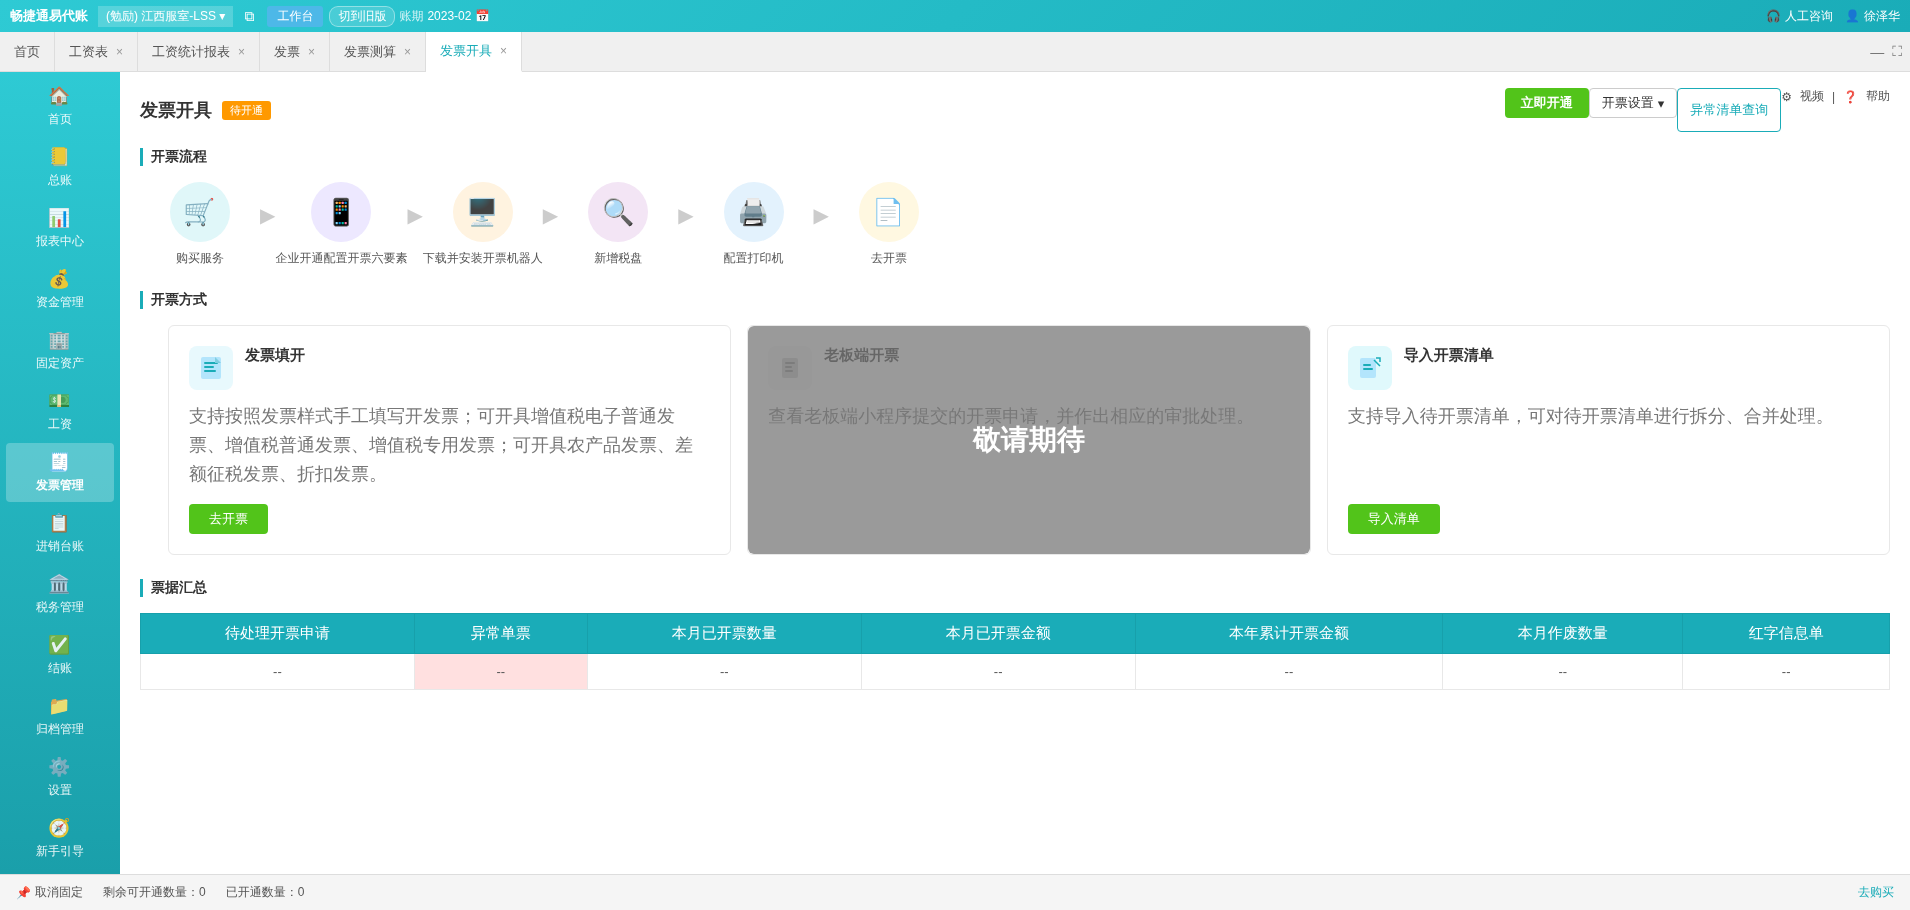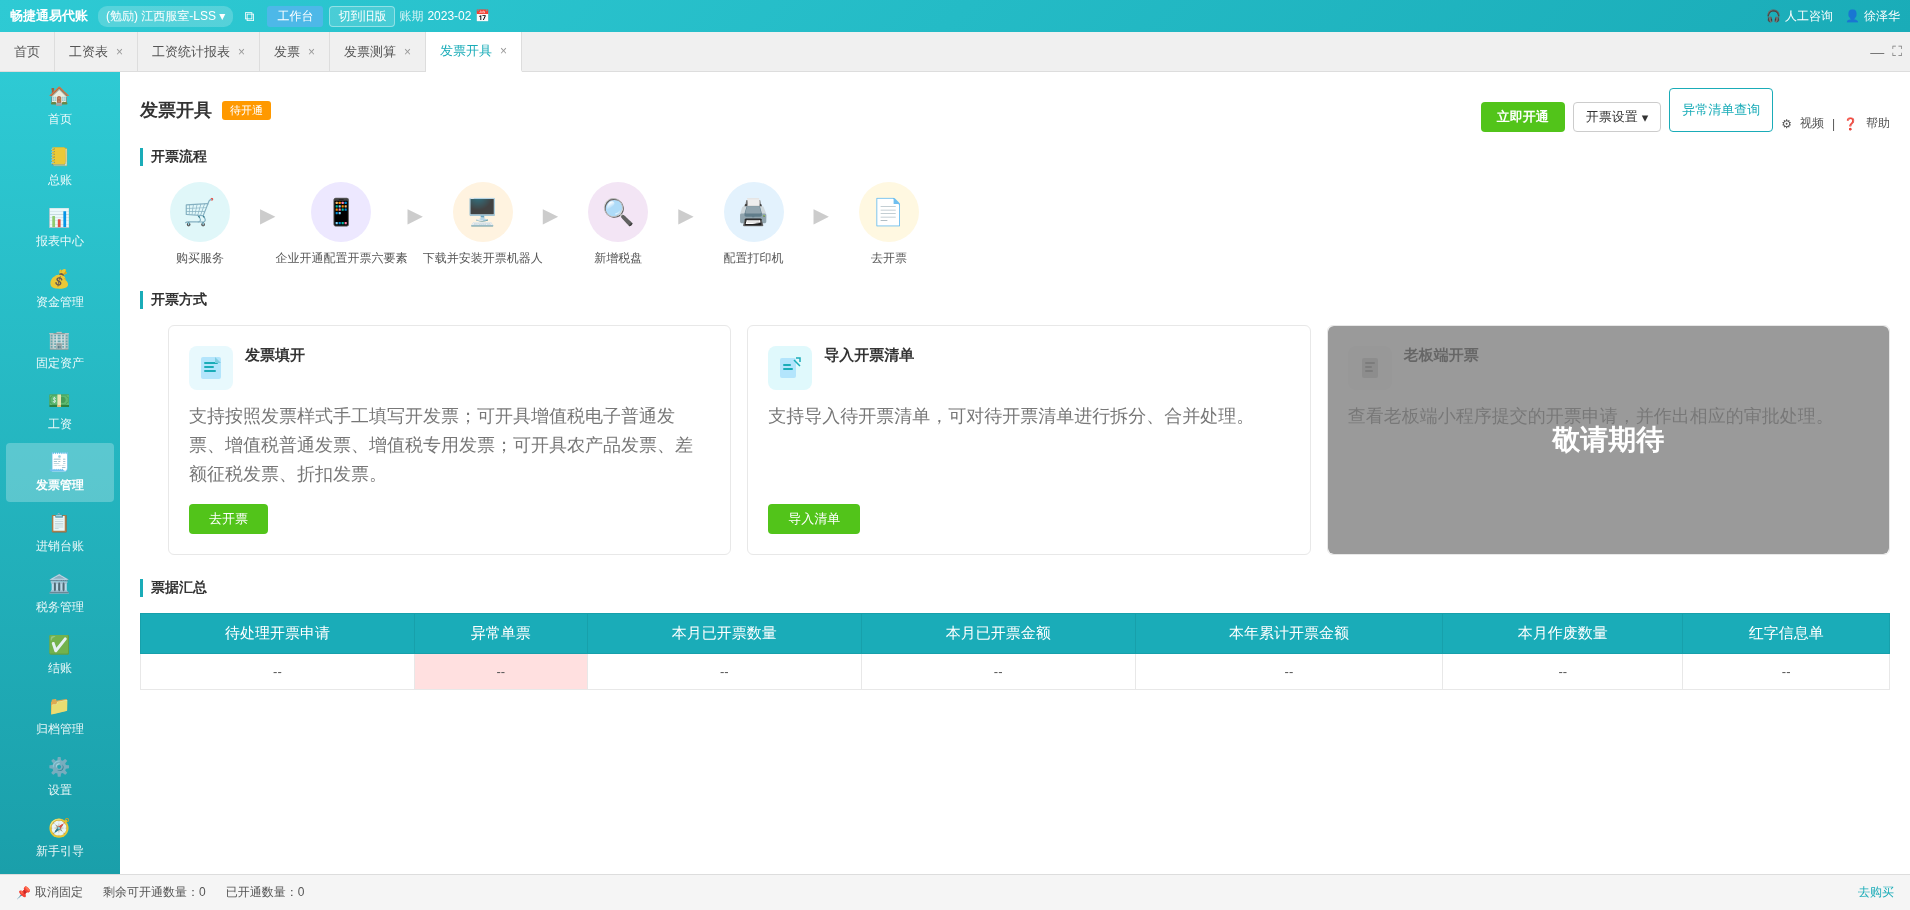--- a/index.html
+++ b/index.html
@@ -12,21 +12,21 @@
       display: flex;
       align-items: center;
       padding: 0 10px;
       color: white;
       font-size: 12px;
       flex-shrink: 0;
     }
     .top-bar-logo { font-weight: bold; font-size: 13px; margin-right: 10px; }
     .top-bar-company {
       background: rgba(255,255,255,0.2);
-      border-radius: 9px;
+      border-radius: 0;
       padding: 2px 8px;
       margin-right: 6px;
       cursor: pointer;
     }
     .top-bar-icons { display: flex; gap: 6px; margin-right: 8px; }
     .top-bar-icon { width: 20px; height: 20px; display: flex; align-items: center; justify-content: center; cursor: pointer; font-size: 14px; }
     .top-bar-btn {
       background: #3aaee0;
       border: none;
       color: white;
@@ -35,21 +35,21 @@
       cursor: pointer;
       font-size: 12px;
       margin-right: 6px;
     }
     .top-bar-btn.active { background: #4db8e8; }
     .switch-btn {
       background: rgba(255,255,255,0.15);
       border: 1px solid rgba(255,255,255,0.4);
       color: white;
       padding: 1px 8px;
-      border-radius: 4px;
+      border-radius: 9px;
       cursor: pointer;
       font-size: 12px;
       margin-right: 4px;
     }
     .period-info { display: flex; align-items: center; gap: 4px; font-size: 12px; }
     .period-label { color: rgba(255,255,255,0.8); }
     .period-val { font-weight: normal; }
     .top-bar-right { margin-left: auto; display: flex; align-items: center; gap: 12px; }
     .top-bar-right-item { display: flex; align-items: center; gap: 4px; cursor: pointer; font-size: 12px; }
 
@@ -129,21 +129,21 @@
       gap: 10px;
     }
     .page-title { font-size: 18px; font-weight: bold; color: #333; }
     .status-badge {
       background: #ff9900;
       color: white;
       font-size: 11px;
       padding: 2px 8px;
       border-radius: 3px;
     }
-    .page-header-actions { margin-left: auto; display: flex; align-items: flex-end; gap: 8px; }
+    .page-header-actions { margin-left: auto; display: flex; align-items: flex-start; }
     .btn-primary {
       background: #52c41a;
       color: white;
       border: none;
       padding: 6px 16px;
       border-radius: 4px;
       cursor: pointer;
       font-size: 13px;
       font-weight: bold;
     }
@@ -507,58 +507,58 @@
           <div>
             <div class="method-title">发票填开</div>
           </div>
         </div>
         <div class="method-desc">支持按照发票样式手工填写开发票；可开具增值税电子普通发票、增值税普通发票、增值税专用发票；可开具农产品发票、差额征税发票、折扣发票。</div>
         <div class="method-action">
           <button class="method-btn">去开票</button>
         </div>
       </div>
 
+      <div class="method-card gray-overlay">
+        <div class="method-card-header">
+          <div class="method-icon" style="background:#f5f5f5;">
+            <svg width="28" height="28" viewBox="0 0 28 28" fill="none">
+              <rect x="6" y="4" width="16" height="20" rx="2" fill="#ccc"></rect>
+              <rect x="9" y="8" width="10" height="2" rx="1" fill="#888"></rect>
+              <rect x="9" y="12" width="7" height="2" rx="1" fill="#888"></rect>
+              <rect x="9" y="16" width="8" height="2" rx="1" fill="#888"></rect>
+            </svg>
+          </div>
+          <div>
+            <div class="method-title">老板端开票</div>
+          </div>
+        </div>
+        <div class="method-desc">查看老板端小程序提交的开票申请，并作出相应的审批处理。</div>
+        <div class="gray-overlay-mask">
+          <span>敬请期待</span>
+        </div>
+      </div>
+
       <div class="method-card">
         <div class="method-card-header">
           <div class="method-icon" style="background:#e0f9fc;">
             <svg width="28" height="28" viewBox="0 0 28 28" fill="none">
               <rect x="4" y="4" width="16" height="20" rx="2" fill="#b3e5fc"></rect>
               <path d="M20 4 L24 4 L24 8" stroke="#1aacb8" stroke-width="1.5" fill="none"></path>
               <path d="M18 6 L24 12" stroke="#1aacb8" stroke-width="1.5"></path>
               <rect x="7" y="10" width="8" height="2" rx="1" fill="#1aacb8"></rect>
               <rect x="7" y="14" width="10" height="2" rx="1" fill="#1aacb8"></rect>
             </svg>
           </div>
           <div>
             <div class="method-title">导入开票清单</div>
           </div>
         </div>
         <div class="method-desc">支持导入待开票清单，可对待开票清单进行拆分、合并处理。</div>
         <div class="method-action">
           <button class="method-btn">导入清单</button>
-        </div>
-      </div>
-
-      <div class="method-card gray-overlay">
-        <div class="method-card-header">
-          <div class="method-icon" style="background:#f5f5f5;">
-            <svg width="28" height="28" viewBox="0 0 28 28" fill="none">
-              <rect x="6" y="4" width="16" height="20" rx="2" fill="#ccc"></rect>
-              <rect x="9" y="8" width="10" height="2" rx="1" fill="#888"></rect>
-              <rect x="9" y="12" width="7" height="2" rx="1" fill="#888"></rect>
-              <rect x="9" y="16" width="8" height="2" rx="1" fill="#888"></rect>
-            </svg>
-          </div>
-          <div>
-            <div class="method-title">老板端开票</div>
-          </div>
-        </div>
-        <div class="method-desc">查看老板端小程序提交的开票申请，并作出相应的审批处理。</div>
-        <div class="gray-overlay-mask">
-          <span>敬请期待</span>
         </div>
       </div>
 
     </div>
 
     <div class="summary-section">
       <div class="section-title">票据汇总</div>
       <table class="summary-table">
         <thead>
           <tr>

